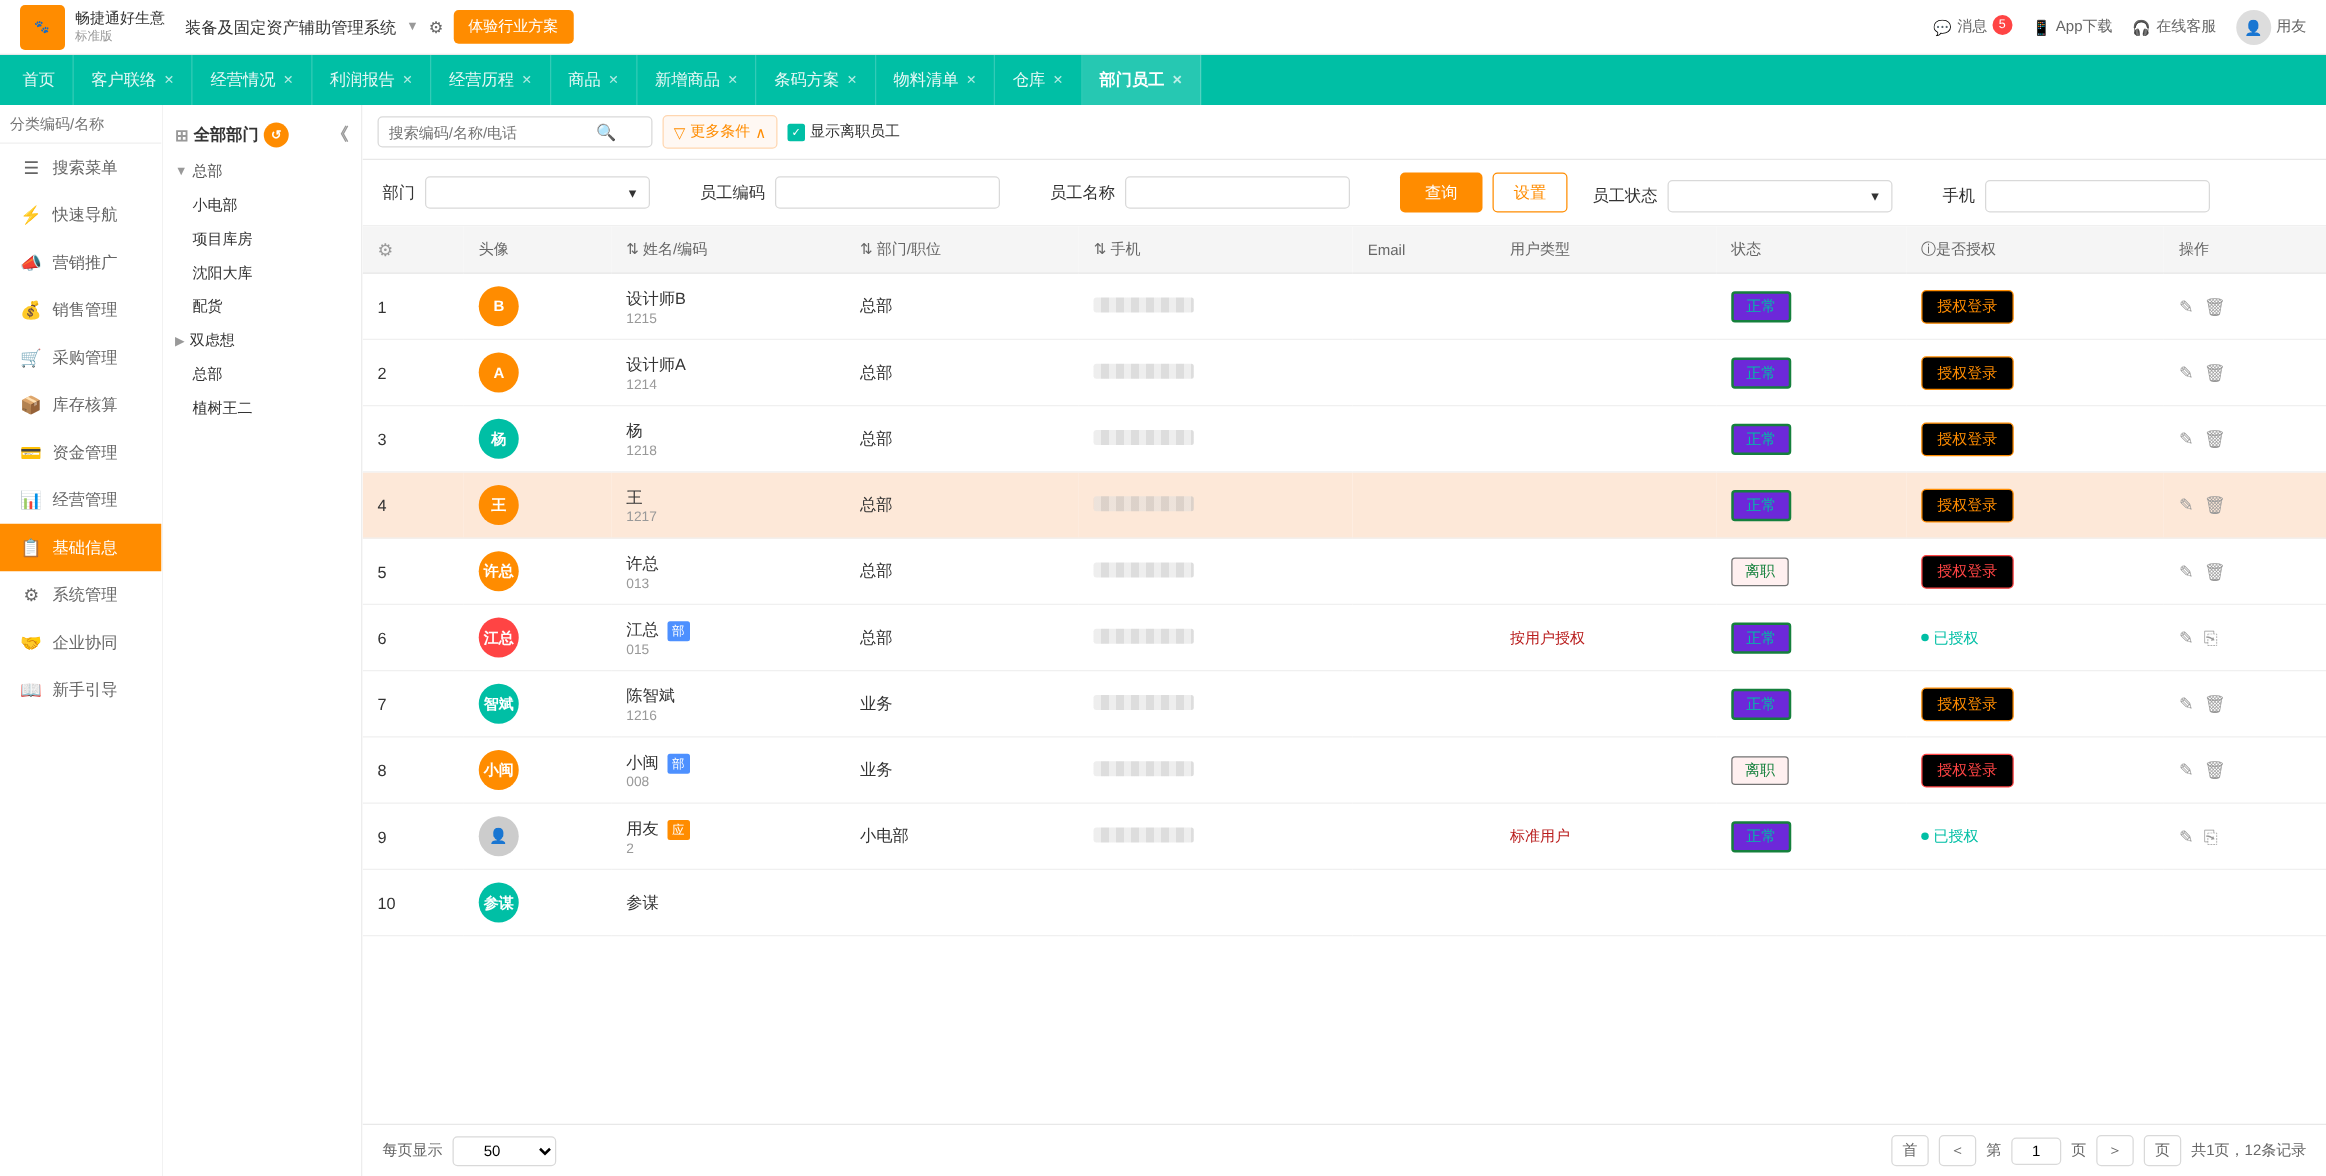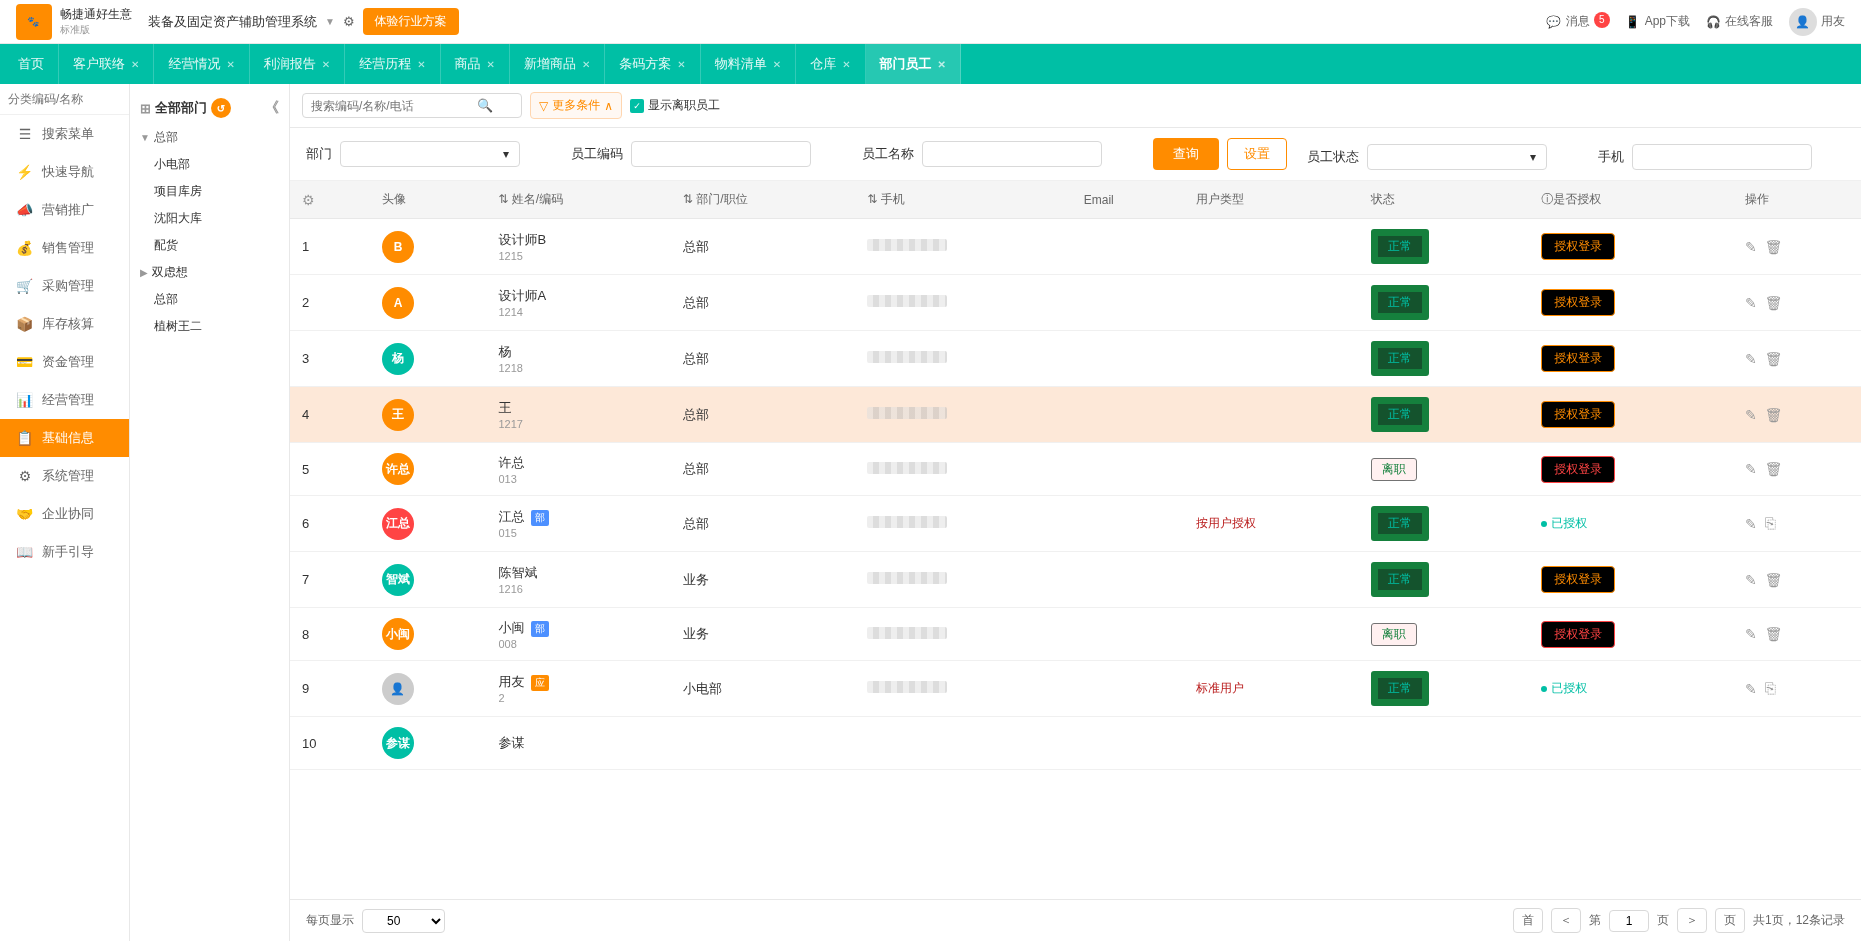--- a/index.html
+++ b/index.html
@@ -174,21 +174,21 @@
       display: flex; align-items: center; justify-content: center;
       color: #fff; font-size: 12px; font-weight: bold; flex-shrink: 0;
     }
     .name-code { display: flex; flex-direction: column; gap: 1px; }
     .emp-name { font-size: 13px; color: #333; }
     .emp-code { font-size: 11px; color: #999; }
     .status-badge {
       display: inline-flex; align-items: center; justify-content: center;
       padding: 2px 10px; border-radius: 3px; font-size: 12px;
     }
-    .status-normal { background: #14532d; color: #00bfa5; border: 7px solid #15803d; }
+    .status-normal { background: #6d28d9; color: #00bfa5; border: 2px solid #15803d; }
     .status-resigned { background: #fff0f0; color: #15803d; border: 1px solid #737373; }
     .auth-btn {
       background: #000000; color: #ff8c00; border: 1px solid #ff8c00;
       border-radius: 4px; padding: 4px 12px; font-size: 12px; cursor: pointer;
     }
     .auth-btn.resigned { color: #ff4444; border-color: #ff4444; }
     .authorized { display: flex; align-items: center; gap: 4px; font-size: 12px; color: #00bfa5; }
     .dot-authorized { width: 6px; height: 6px; border-radius: 50%; background: #00bfa5; }
     .user-type { font-size: 12px; color: #b91c1c; }
     .dept-tag {
@@ -227,21 +227,21 @@
 
     
     .nav-sidebar { display: flex; flex-direction: column; }
     .nav-sidebar-item {
       display: flex; align-items: center; gap: 8px; padding: 10px 16px;
       font-size: 13px; color: #666; cursor: pointer;
     }
     .nav-sidebar-item.active { background: #ff8c00; color: #fff; }
     .nav-sidebar-item .ns-icon { font-size: 14px; width: 18px; text-align: center; }
 
-    .filter-row-2 { display: flex; flex-direction: row; gap: 51px; align-items: center; }
+    .filter-row-2 { display: flex; flex-direction: row; gap: 40px; align-items: center; }
   </style>
 </head>
 <body>
 
 <div class="top-bar">
   <div class="top-bar-left">
     <div class="logo-area">
       <div class="logo-icon">
         <span>🐾</span>
       </div>

